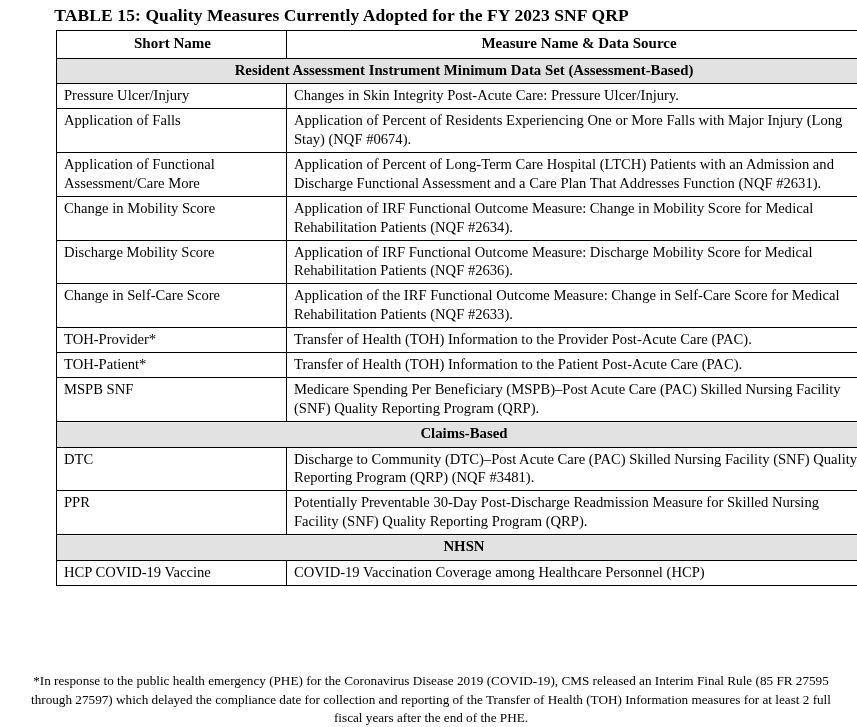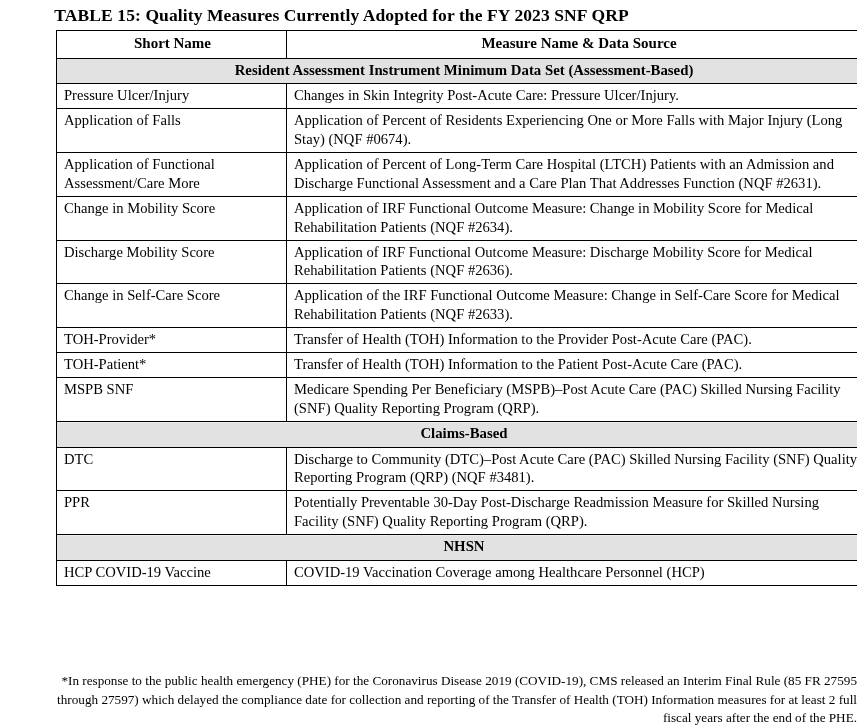--- a/index.html
+++ b/index.html
@@ -74,22 +74,21 @@
   }
   td.short { white-space: normal; }
   td.measure { white-space: normal; }
   .footnote {
     position: absolute;
     left: 28px;
     top: 672px;
     width: 806px;
     font-size: 13.2px;
     line-height: 1.42;
-    text-align: right;
-    margin-left: 23px;
+    text-align: center;
   }
 </style>
 </head>
 <body>
 
 <div class="page">
 
   <div class="table-title">TABLE 15:  Quality Measures Currently Adopted for the FY 2023 SNF QRP</div>
 
   <div class="table-wrap">

